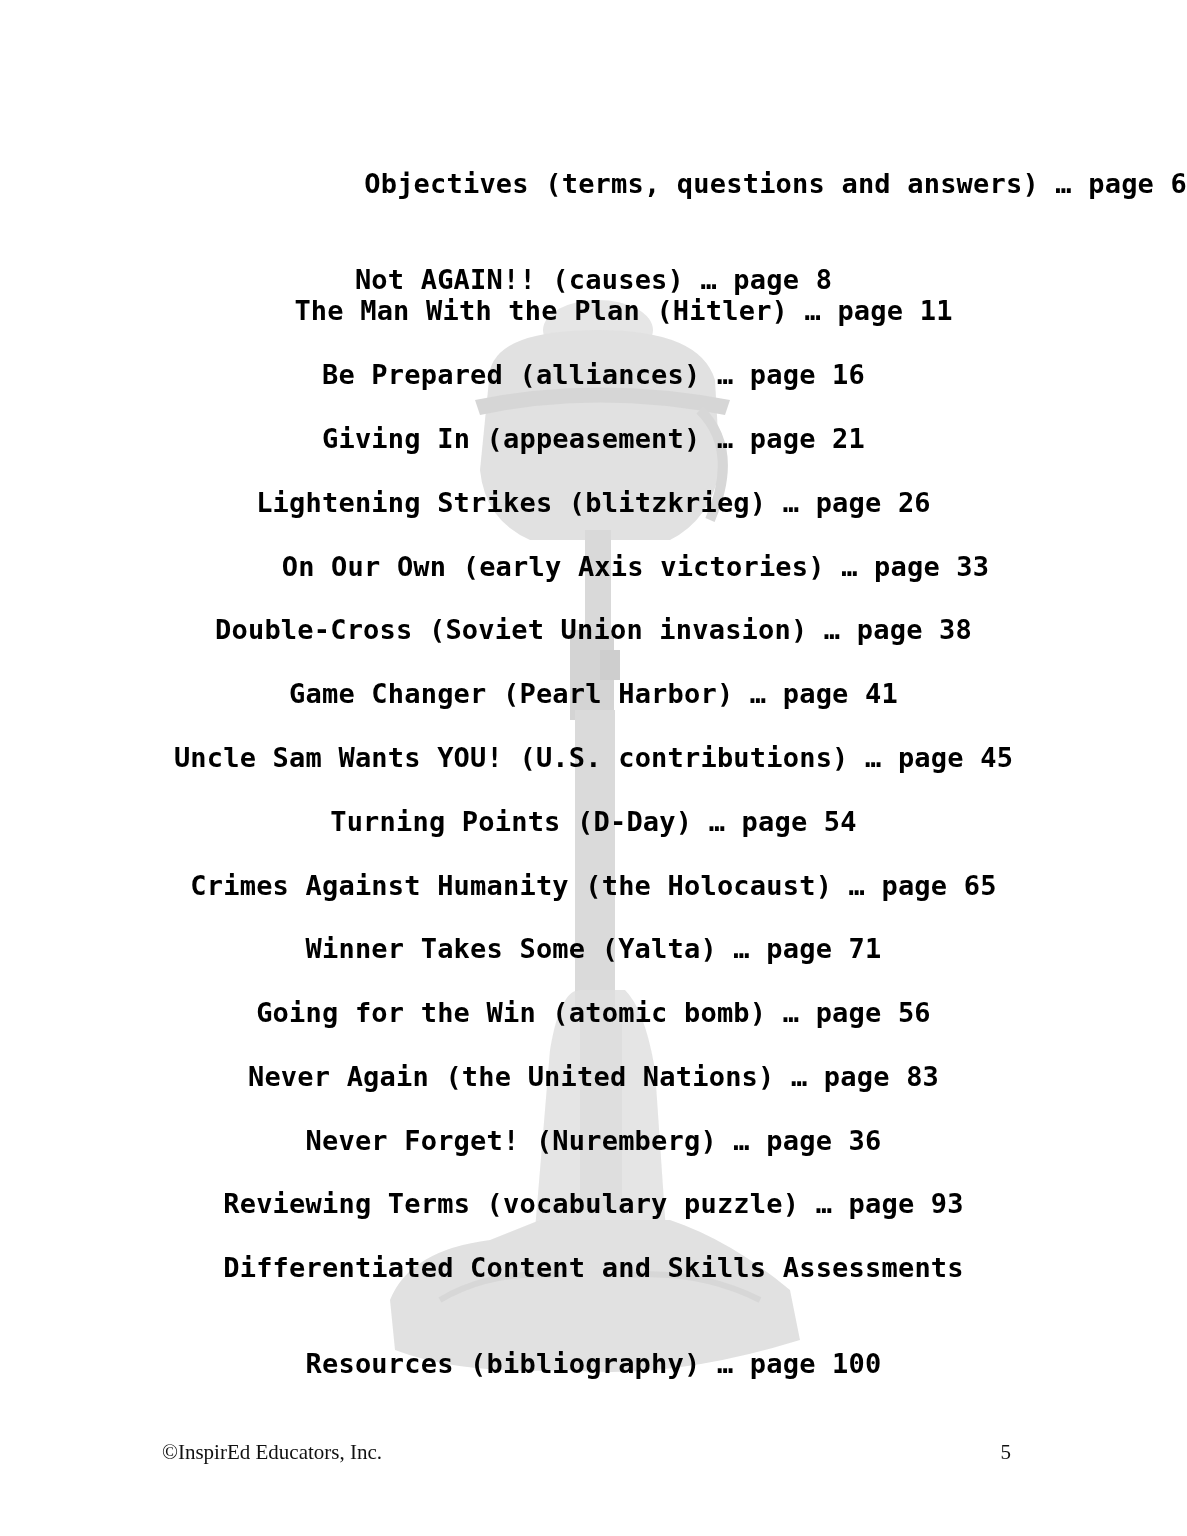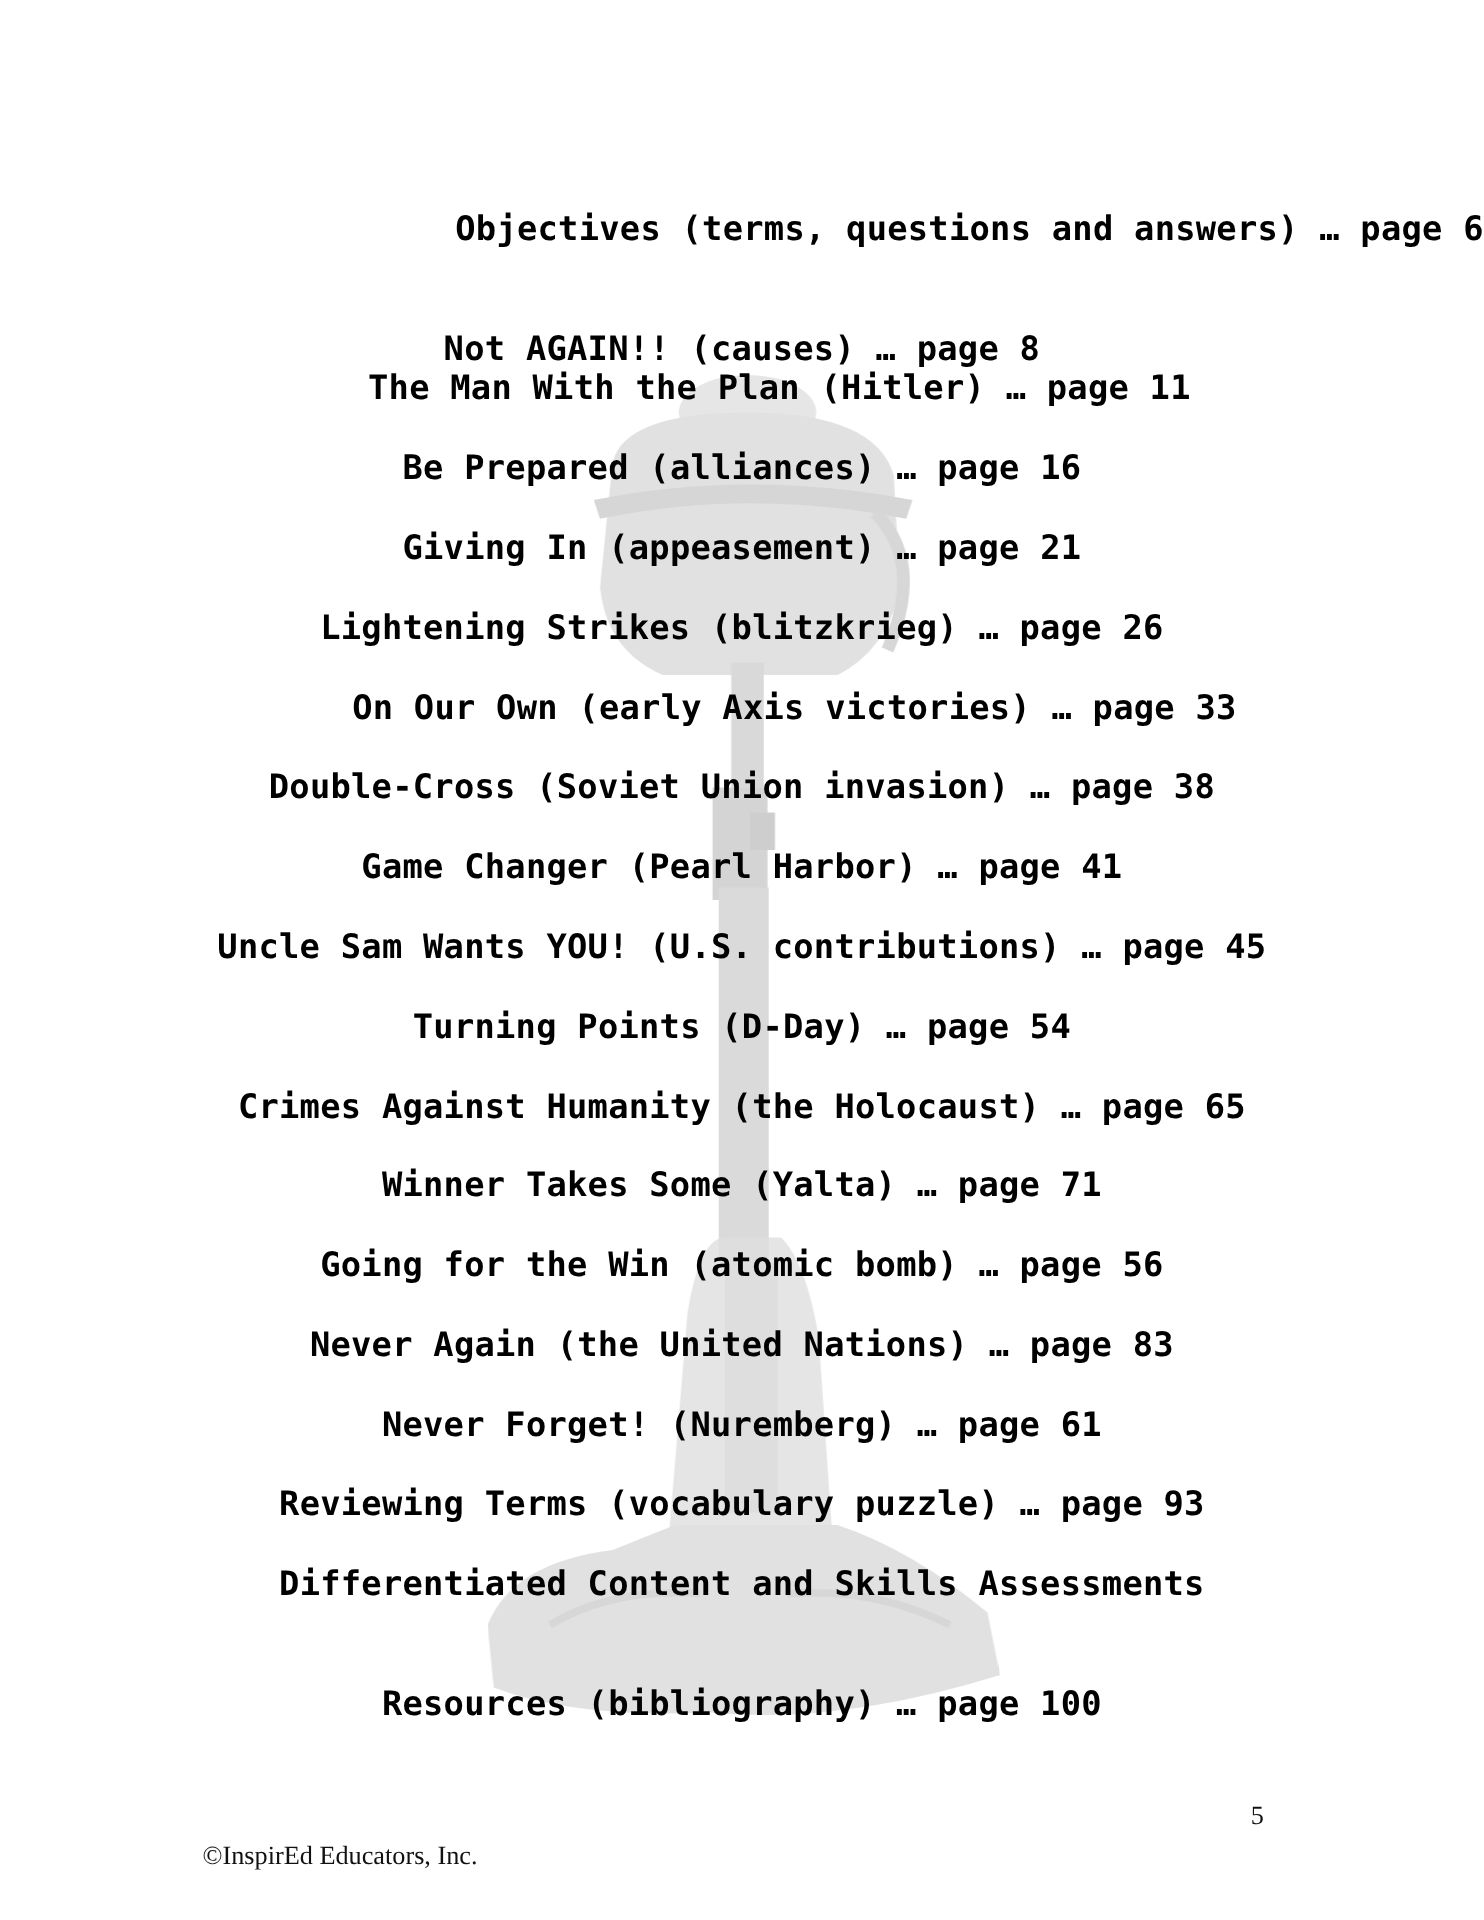--- a/index.html
+++ b/index.html
@@ -62,21 +62,20 @@
     }
     .toc-entry .line { display: block; }
     .footer-left {
       position: absolute;
       left: 162px;
       top: 1440px;
       font-family: "Liberation Serif", "DejaVu Serif", serif;
       font-size: 21px;
       color: #111111;
       z-index: 2;
-      margin-top: 32px;
     }
     .footer-right {
       position: absolute;
       right: 176px;
       top: 1440px;
       font-family: "Liberation Serif", "DejaVu Serif", serif;
       font-size: 21px;
       color: #111111;
       z-index: 2;
     }
@@ -124,21 +123,21 @@
     <div class="toc-entry" style="top:487px;">Lightening Strikes (blitzkrieg) … page 26</div>
     <div class="toc-entry" style="top:551px;padding-left:42px;">On Our Own (early Axis victories) … page 33</div>
     <div class="toc-entry" style="top:614px;">Double-Cross (Soviet Union invasion) … page 38</div>
     <div class="toc-entry" style="top:678px;">Game Changer (Pearl Harbor) … page 41</div>
     <div class="toc-entry" style="top:742px;">Uncle Sam Wants YOU! (U.S. contributions) … page 45</div>
     <div class="toc-entry" style="top:806px;">Turning Points (D-Day) … page 54</div>
     <div class="toc-entry" style="top:870px;">Crimes Against Humanity (the Holocaust) … page 65</div>
     <div class="toc-entry" style="top:933px;">Winner Takes Some (Yalta) … page 71</div>
     <div class="toc-entry" style="top:997px;">Going for the Win (atomic bomb) … page 56</div>
     <div class="toc-entry" style="top:1061px;">Never Again (the United Nations) … page 83</div>
-    <div class="toc-entry" style="top:1125px;">Never Forget! (Nuremberg) … page 61</div>
+    <div class="toc-entry" style="top:1125px;">Never Forget! (Nuremberg) … page 36</div>
     <div class="toc-entry" style="top:1188px;">Reviewing Terms (vocabulary puzzle) … page 93</div>
     <div class="toc-entry" style="top:1252px;">
       <span class="line">Differentiated Content and Skills Assessments</span>
     </div>
     <div class="toc-entry" style="top:1348px;">Resources (bibliography) … page 100</div>
   </div>
 
   <div class="footer-left">©InspirEd Educators, Inc.</div>
   <div class="footer-right">5</div>
 </div>

